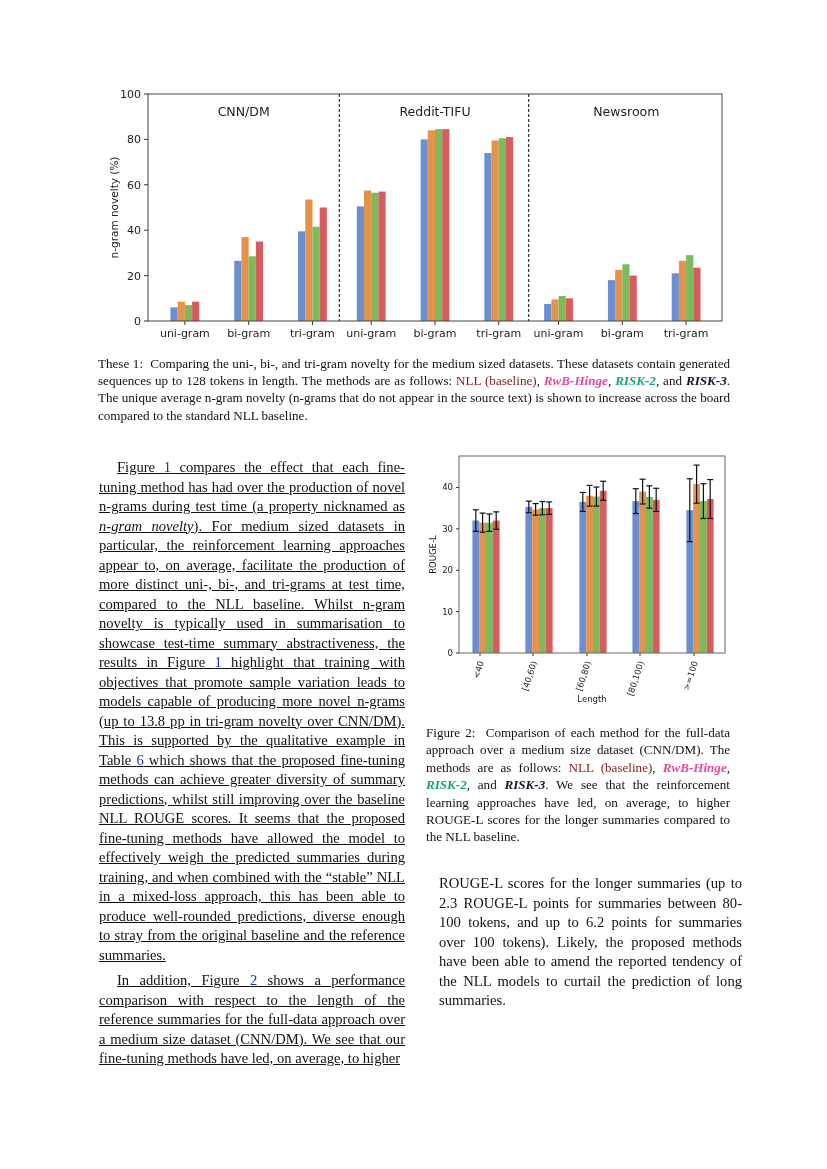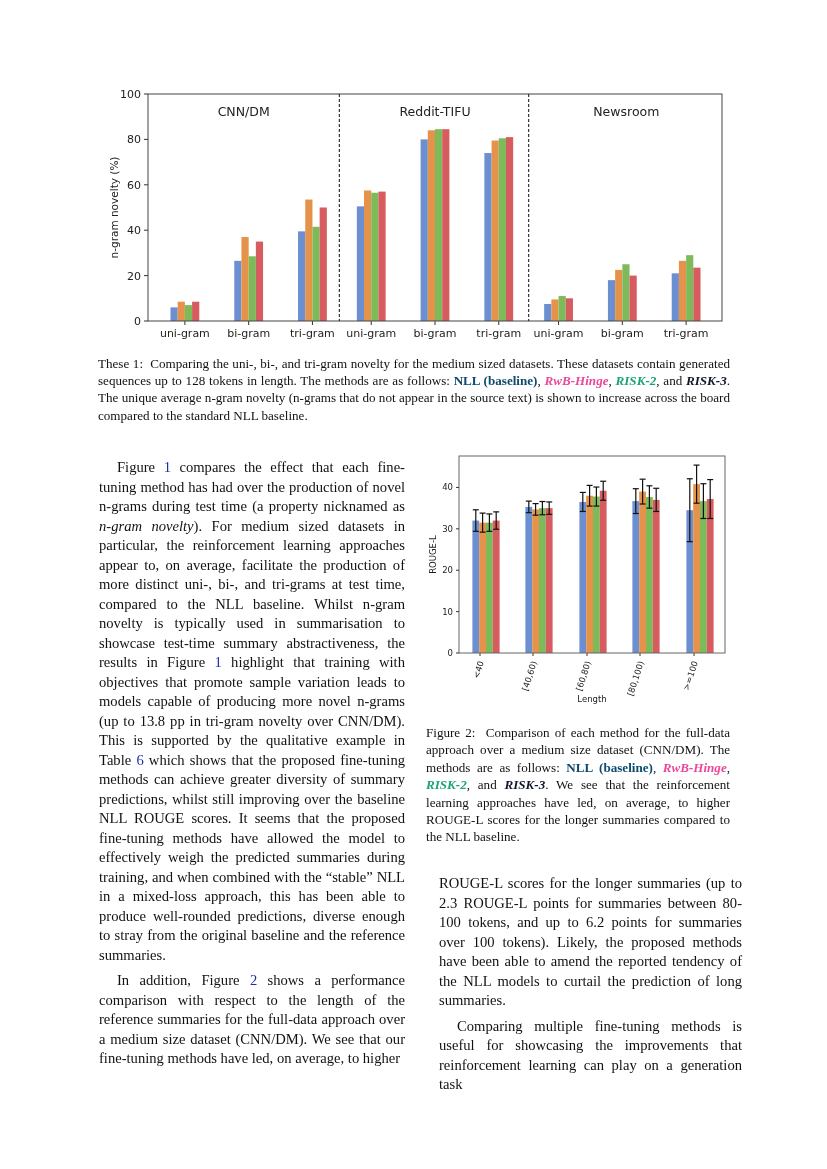--- a/index.html
+++ b/index.html
@@ -2,23 +2,23 @@
 <html><head>
 <meta charset="utf-8">
 <style>
   html, body { margin: 0; padding: 0; background: #ffffff; }
   body { width: 827px; height: 1169px; position: relative; overflow: hidden;
          font-family: "Liberation Serif", "DejaVu Serif", serif; color: #111; }
   .abs { position: absolute; }
   .caption { font-size: 13.1px; line-height: 17.2px; text-align: justify; }
   .body-text { font-size: 14.6px; line-height: 19.5px; text-align: justify; hyphens: manual; }
   .body-text p { margin: 0; }
-  .indent { text-indent: 18px; }
+  .indent { text-indent: 18px; text-decoration: underline; }
   .gap { margin-top: 6px !important; }
-  .c-nll { color: #0c4a6e; font-weight: bold; margin-top: 48px; }
+  .c-nll { color: #7f1d1d; font-weight: normal; margin-top: 48px; }
   .c-rwb { color: #ec4899; font-weight: bold; font-style: italic; }
   .c-risk2 { color: #1aa37a; font-weight: bold; font-style: italic; margin-top: 36px; }
   .c-risk3 { color: #0f172a; font-weight: bold; font-style: italic; }
   .cite { color: #1f2fa6; }
   svg text { font-family: "DejaVu Sans", "Liberation Sans", sans-serif; fill: #222; }
 </style>
 </head>
 <body>
 
 <div class="abs" style="left:95px; top:84px; width:640px; height:260px;">
@@ -217,14 +217,13 @@
     </svg>
 </div>
 
 <div class="abs caption" style="left:426px; top:724px; width:304px; line-height:17.4px;">
   <span>Figure 2:</span>&nbsp;
   <span>Comparison of each method for the full-data approach over a medium size dataset (CNN/DM). The methods are as follows: </span><span class="c-nll">NLL (baseline)</span><span>, </span><span class="c-rwb">RwB-Hinge</span><span>, </span><span class="c-risk2">RISK-2</span><span>, and </span><span class="c-risk3">RISK-3</span><span>. We see that the reinforcement learning approaches have led, on average, to higher ROUGE-L scores for the longer summaries compared to the NLL baseline.</span>
 </div>
 
 <div class="abs body-text" style="left:427px; top:874px; width:303px;margin-left:12px;">
   <p>ROUGE-L scores for the longer summaries (up to 2.3 ROUGE-L points for summaries between 80-100 tokens, and up to 6.2 points for summaries over 100 tokens). Likely, the proposed methods have been able to amend the reported tendency of the NLL models to curtail the prediction of long summaries.</p>
-  <p class="indent gap">Comparing multiple fine-tuning methods is useful for showcasing the improvements that reinforcement learning can play on a generation task</p>
 </div>
 
 </body></html>

